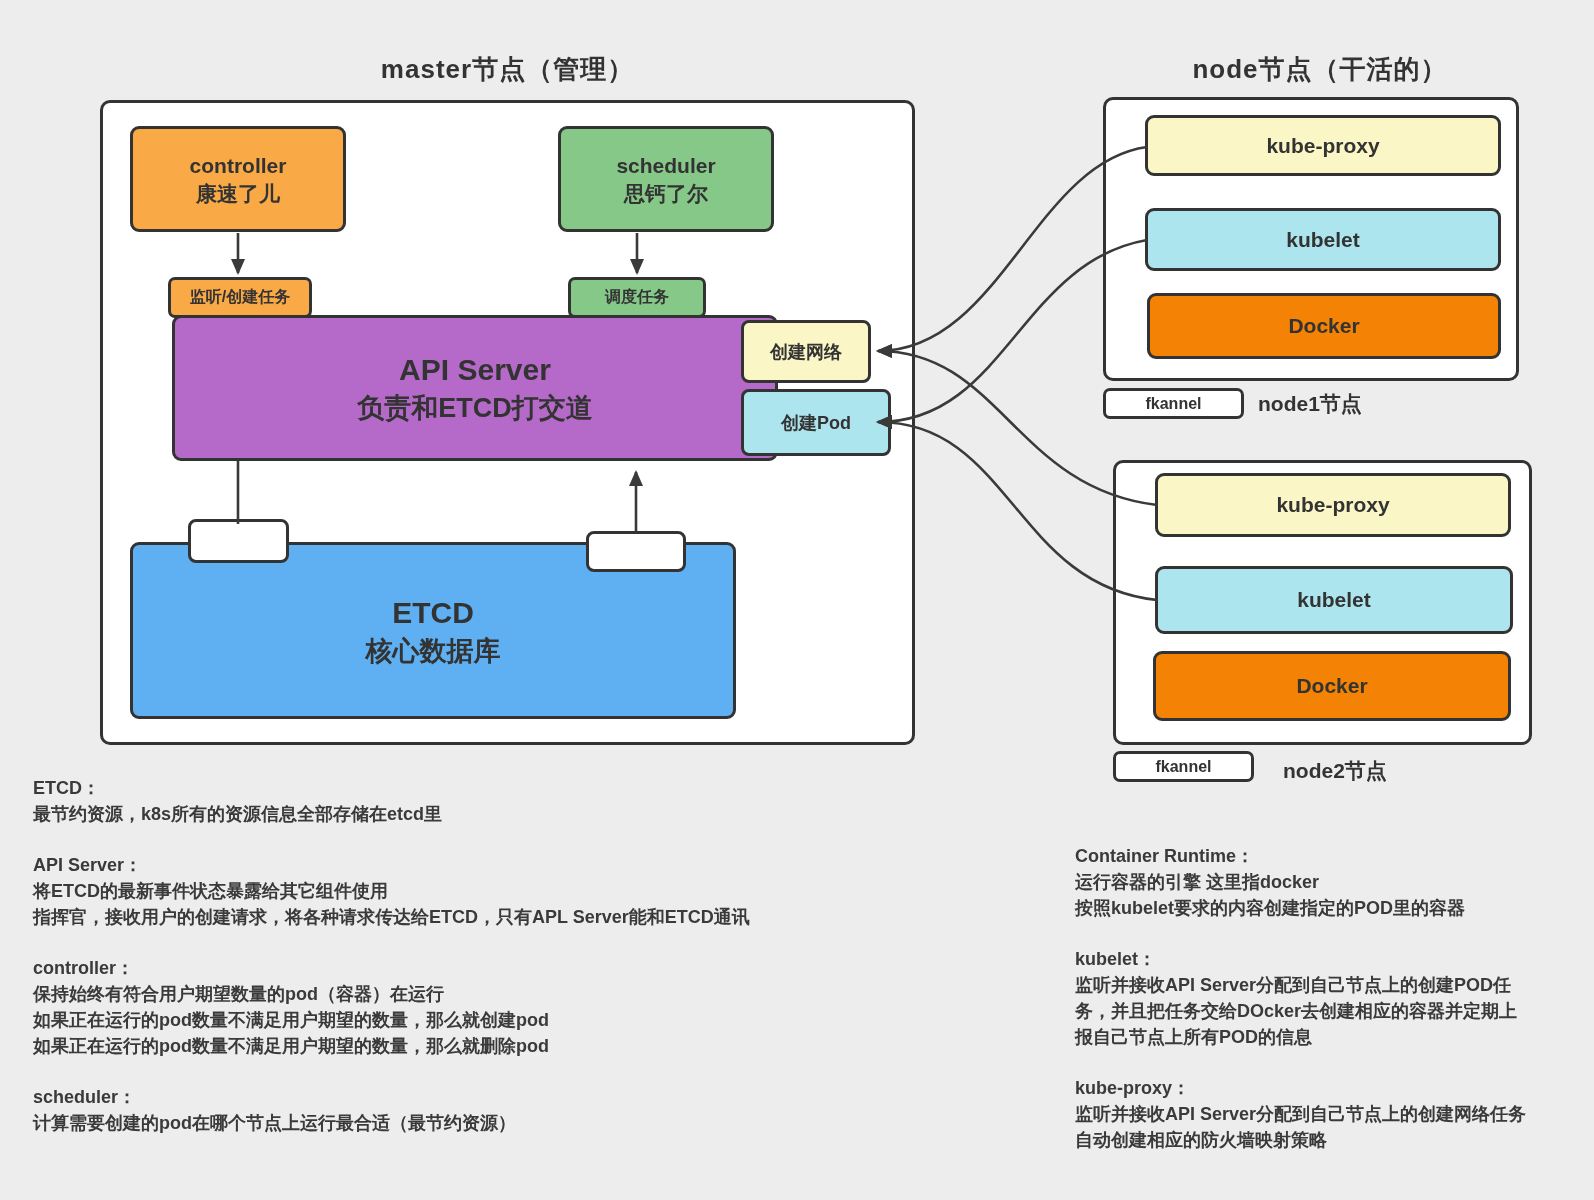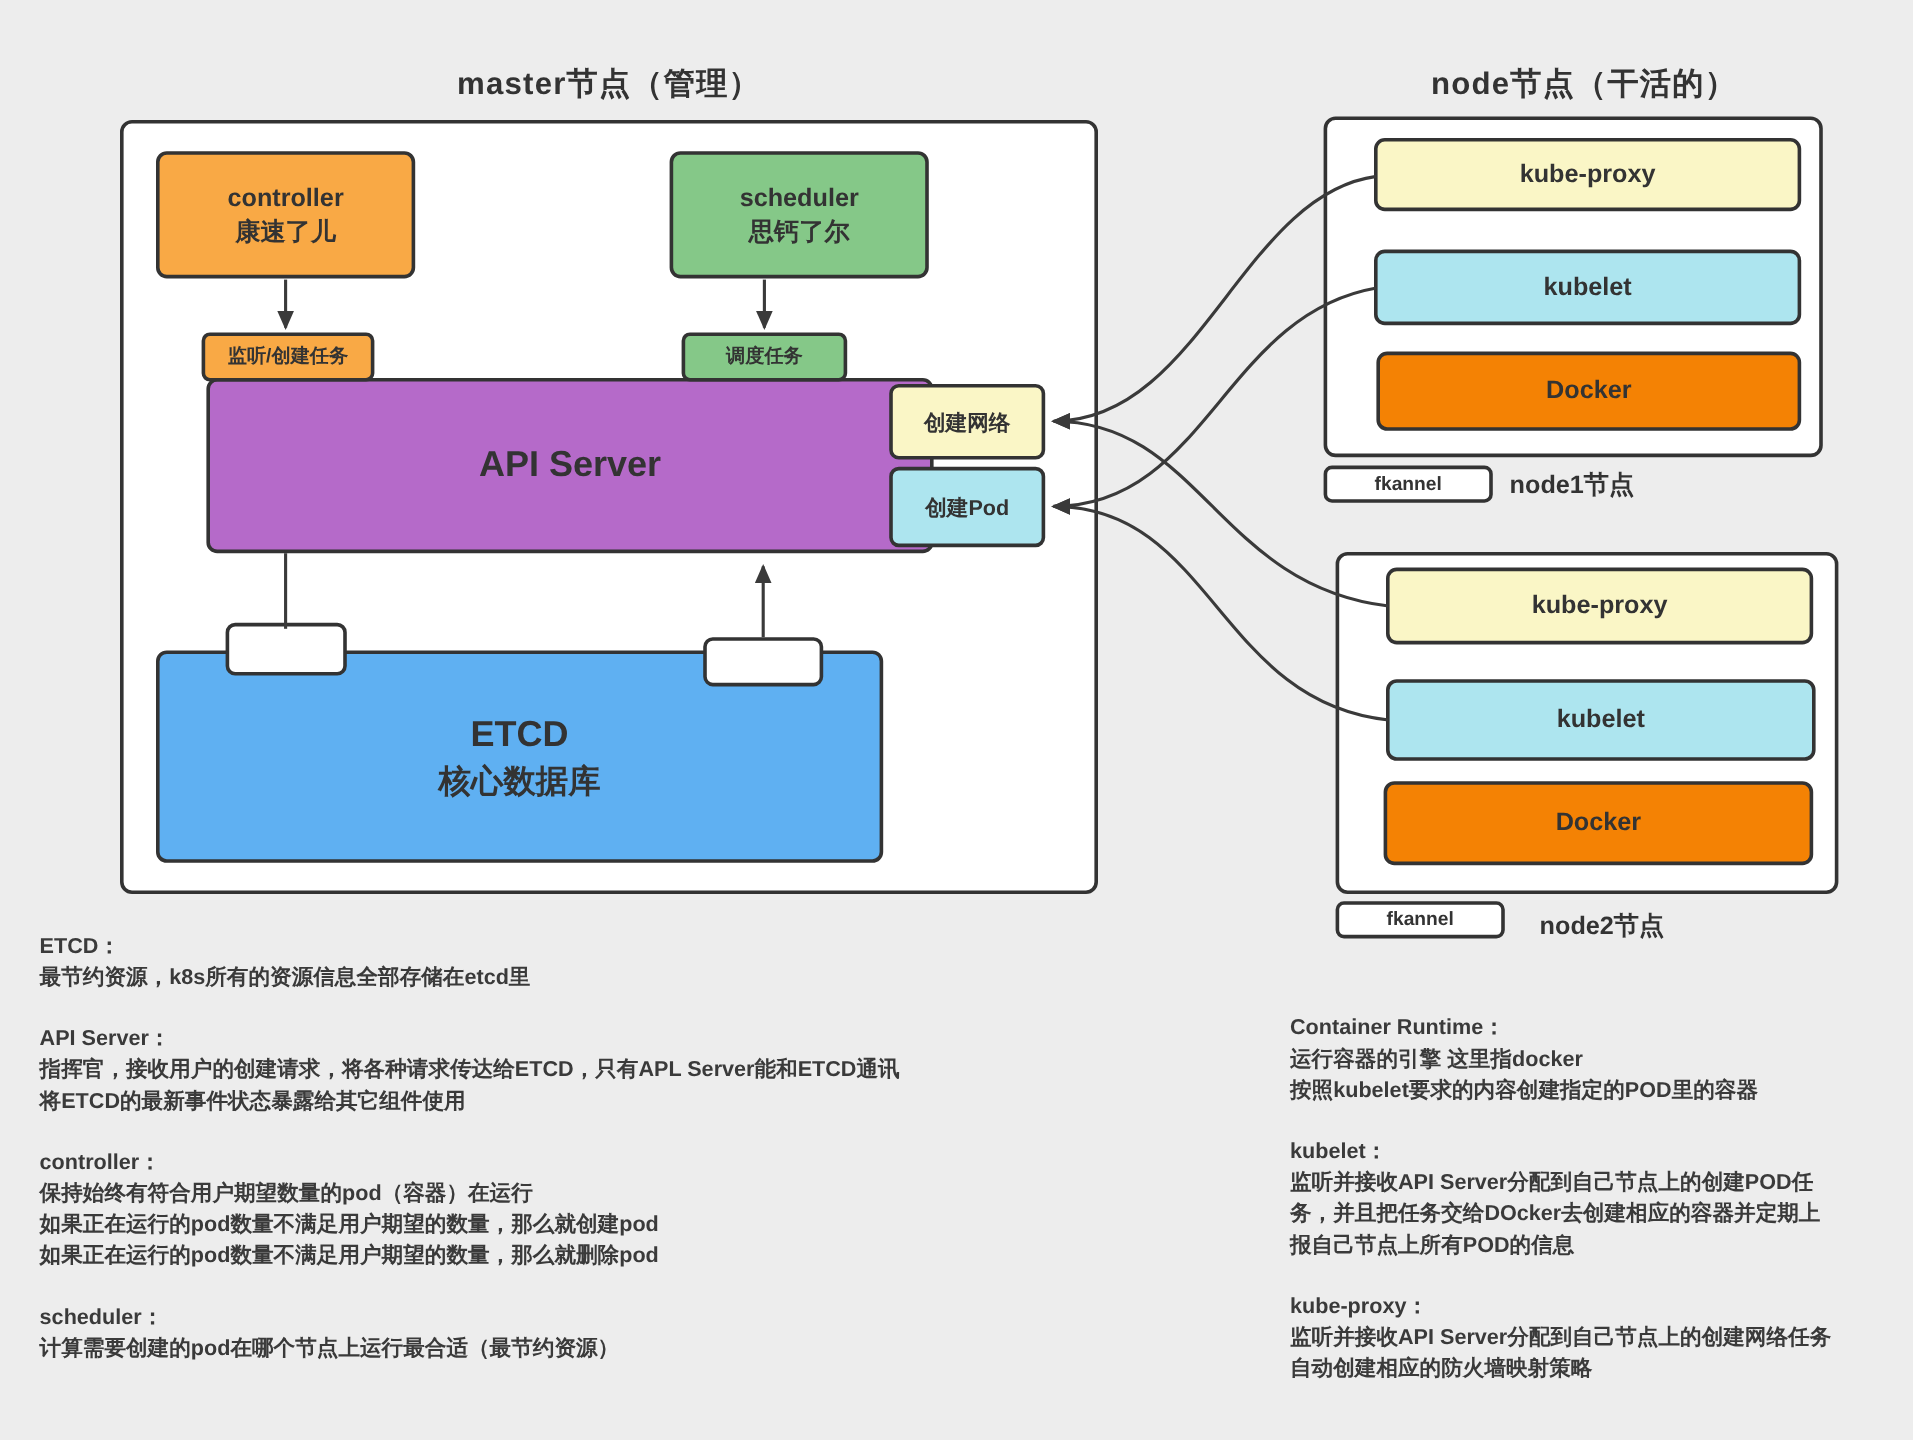--- a/index.html
+++ b/index.html
@@ -50,24 +50,25 @@
   <div class="abs compbox green" style="left:530px;top:126px;width:216px;height:106px;margin-left:28px;">
     <span class="l1">scheduler</span>
     <span class="l2">思钙了尔</span>
   </div>
 
   <div class="abs tasklabel orange" style="left:168px;top:277px;width:144px;height:41px;">监听/创建任务</div>
   <div class="abs tasklabel green" style="left:568px;top:277px;width:138px;height:41px;">调度任务</div>
 
   <div class="abs compbox apiserver" style="left:130px;top:315px;width:606px;height:146px;margin-left:42px;">
     <span class="l1">API Server</span>
+    <span class="l2">负责和ETCD打交道</span>
   </div>
 
   <div class="abs sidebox cream" style="left:741px;top:320px;width:130px;height:63px;">创建网络</div>
-  <div class="abs sidebox lcyan" style="left:741px;top:389px;width:130px;height:67px;">创建Pod</div>
+  <div class="abs sidebox lcyan" style="left:741px;top:389px;width:150px;height:67px;">创建Pod</div>
 
   <div class="abs connector" style="left:188px;top:519px;width:101px;height:44px;"></div>
   <div class="abs connector" style="left:586px;top:531px;width:100px;height:41px;"></div>
 
   <div class="abs compbox etcd" style="left:130px;top:542px;width:606px;height:177px;">
     <span class="l1">ETCD</span>
     <span class="l2">核心数据库</span>
   </div>
 
   <div class="abs bigbox" style="left:1103px;top:97px;width:416px;height:284px;"></div>
@@ -84,22 +85,22 @@
   <div class="abs fkannel" style="left:1113px;top:751px;width:141px;height:31px;">fkannel</div>
   <div class="abs nodename" style="left:1283px;top:755px;height:31px;">node2节点</div>
 
   <div class="abs notes" style="left:33px;top:775px;width:830px;">
     <div class="note-section">
       <div>ETCD：</div>
       <div>最节约资源，k8s所有的资源信息全部存储在etcd里</div>
     </div>
     <div class="note-section">
       <div>API Server：</div>
+      <div>将ETCD的最新事件状态暴露给其它组件使用</div>
       <div>指挥官，接收用户的创建请求，将各种请求传达给ETCD，只有APL Server能和ETCD通讯</div>
-      <div>将ETCD的最新事件状态暴露给其它组件使用</div>
     </div>
     <div class="note-section">
       <div>controller：</div>
       <div>保持始终有符合用户期望数量的pod（容器）在运行</div>
       <div>如果正在运行的pod数量不满足用户期望的数量，那么就创建pod</div>
       <div>如果正在运行的pod数量不满足用户期望的数量，那么就删除pod</div>
     </div>
     <div class="note-section">
       <div>scheduler：</div>
       <div>计算需要创建的pod在哪个节点上运行最合适（最节约资源）</div>

